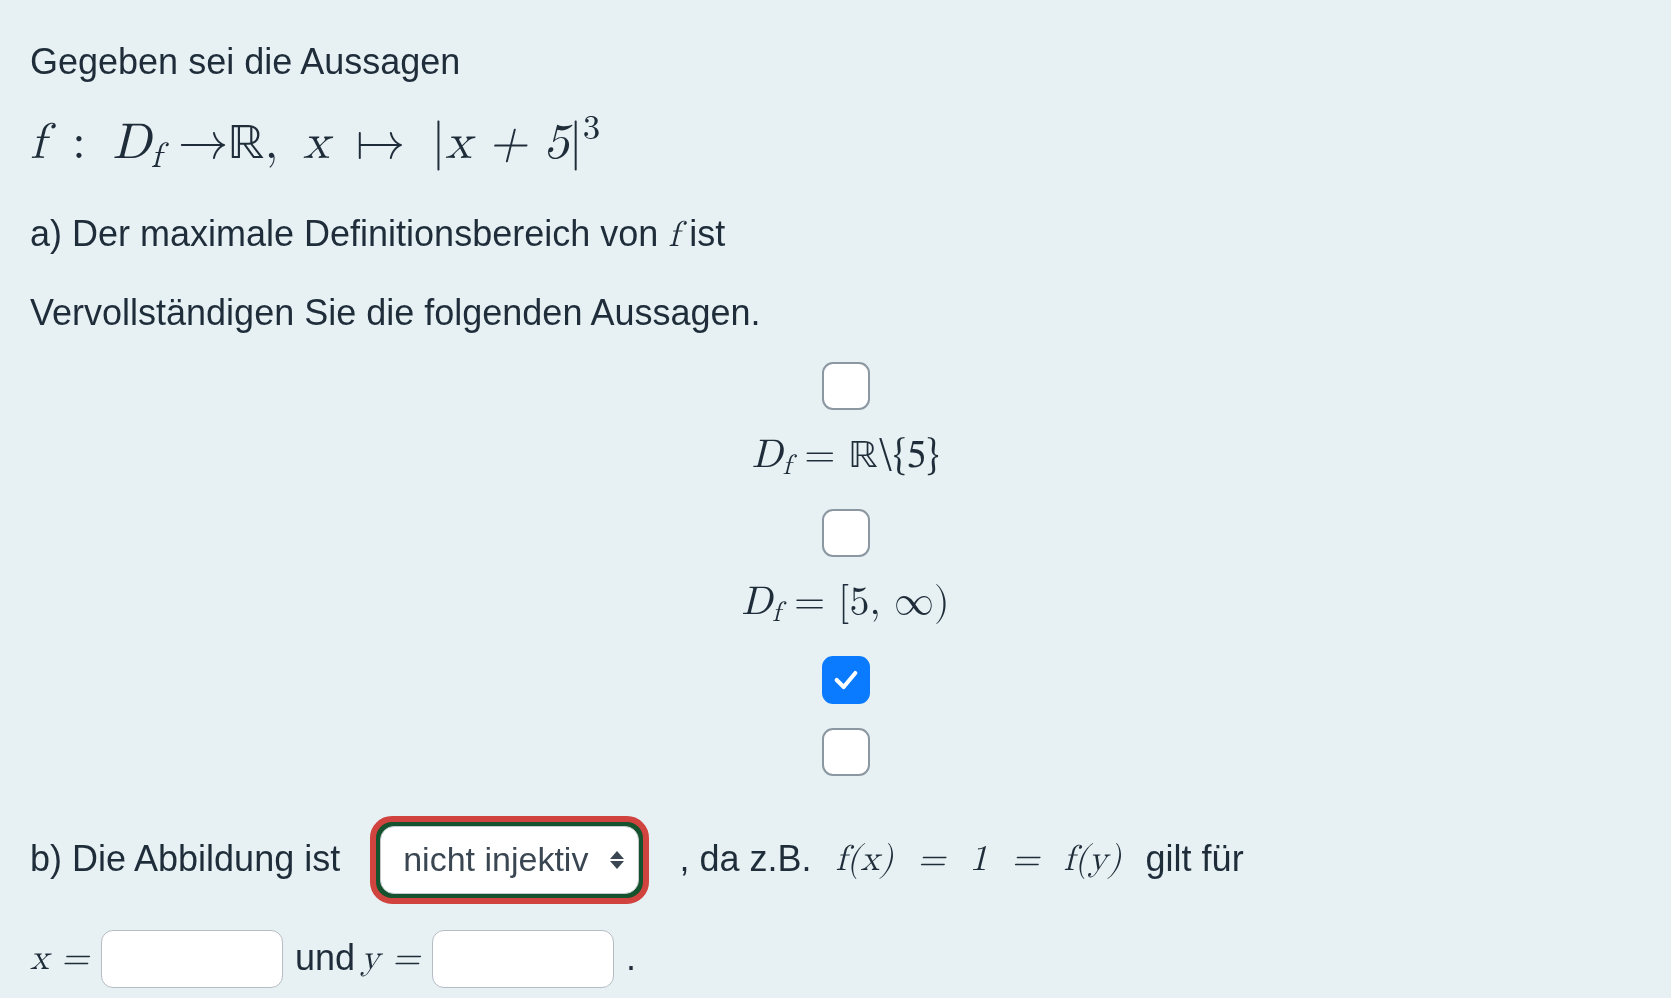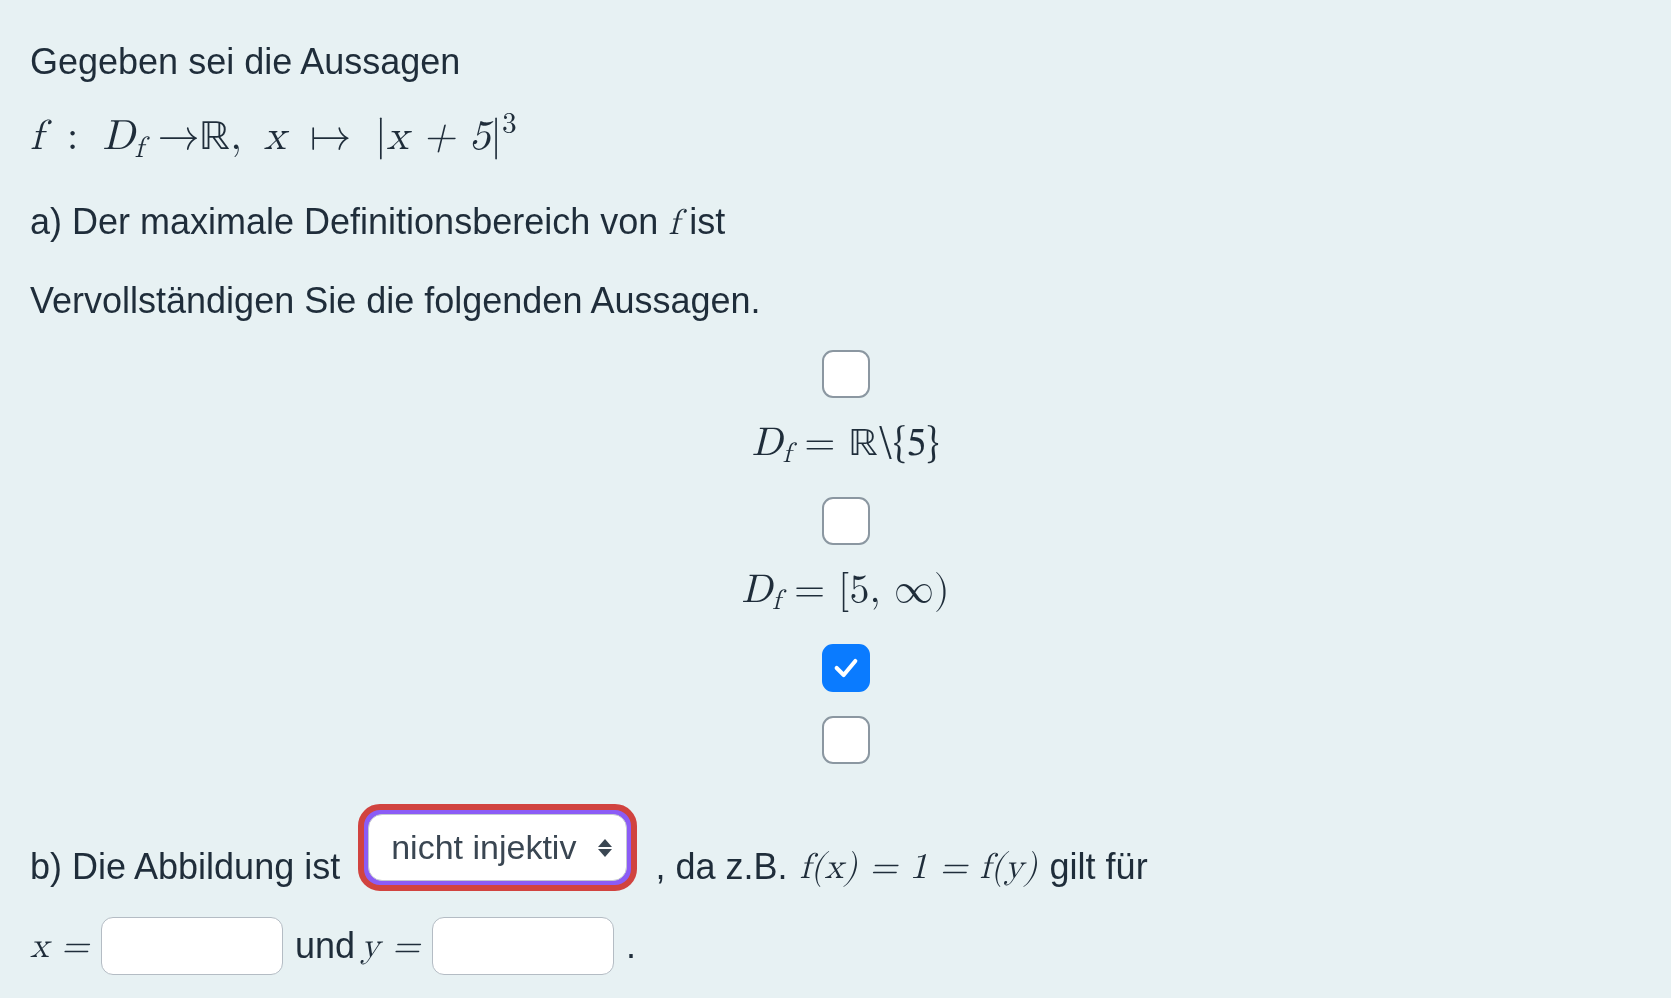--- a/index.html
+++ b/index.html
@@ -53,32 +53,32 @@
   .chk.checked {
     background: #0a7bff;
     border-color: #0a7bff;
   }
   .chk.checked svg { display: block; }
   .chk svg { display: none; width: 28px; height: 28px; }
 
   .part-b {
     display: flex;
     flex-wrap: wrap;
-    align-items: flex-end;
-    gap: 8px 12px;
+    align-items: center;
+    gap: 8px 24px;
     font-size: 36px;
     margin-top: 20px;
   }
   .dropdown-wrap {
     display: inline-flex;
     align-items: center;
     border: 6px solid #d1433f;
     border-radius: 22px;
     padding: 4px 4px;
-    background: #8b5cf6;
+    background: #14532d;
     margin: 0 6px;
   }
   .dropdown {
     background: #fff;
     border: 1px solid #c4c9cf;
     border-radius: 14px;
     padding: 10px 50px 10px 22px;
     font-size: 34px;
     color: #3a4652;
     position: relative;
@@ -120,21 +120,21 @@
 </style>
 </head>
 <body>
 
 <div class="page">
 
   <div class="para">
     <span>Gegeben sei die Aussagen</span>
   </div>
 
-  <div class="para math" style="font-size:42px;">
+  <div class="para math" style="font-size:50px;">
     <span>f</span>
     <span class="up" style="margin:0 10px;">:</span>
     <span>D</span><span class="sub">f</span>
     <span class="up">→</span><span class="bb">ℝ</span><span class="up">,</span>
     <span style="margin-left:8px;">x</span>
     <span class="up" style="margin:0 10px;">↦</span>
     <span class="up">|</span><span>x + 5</span><span class="up">|</span><span class="sup">3</span>
   </div>
 
   <div class="para" style="margin-top:30px;">

